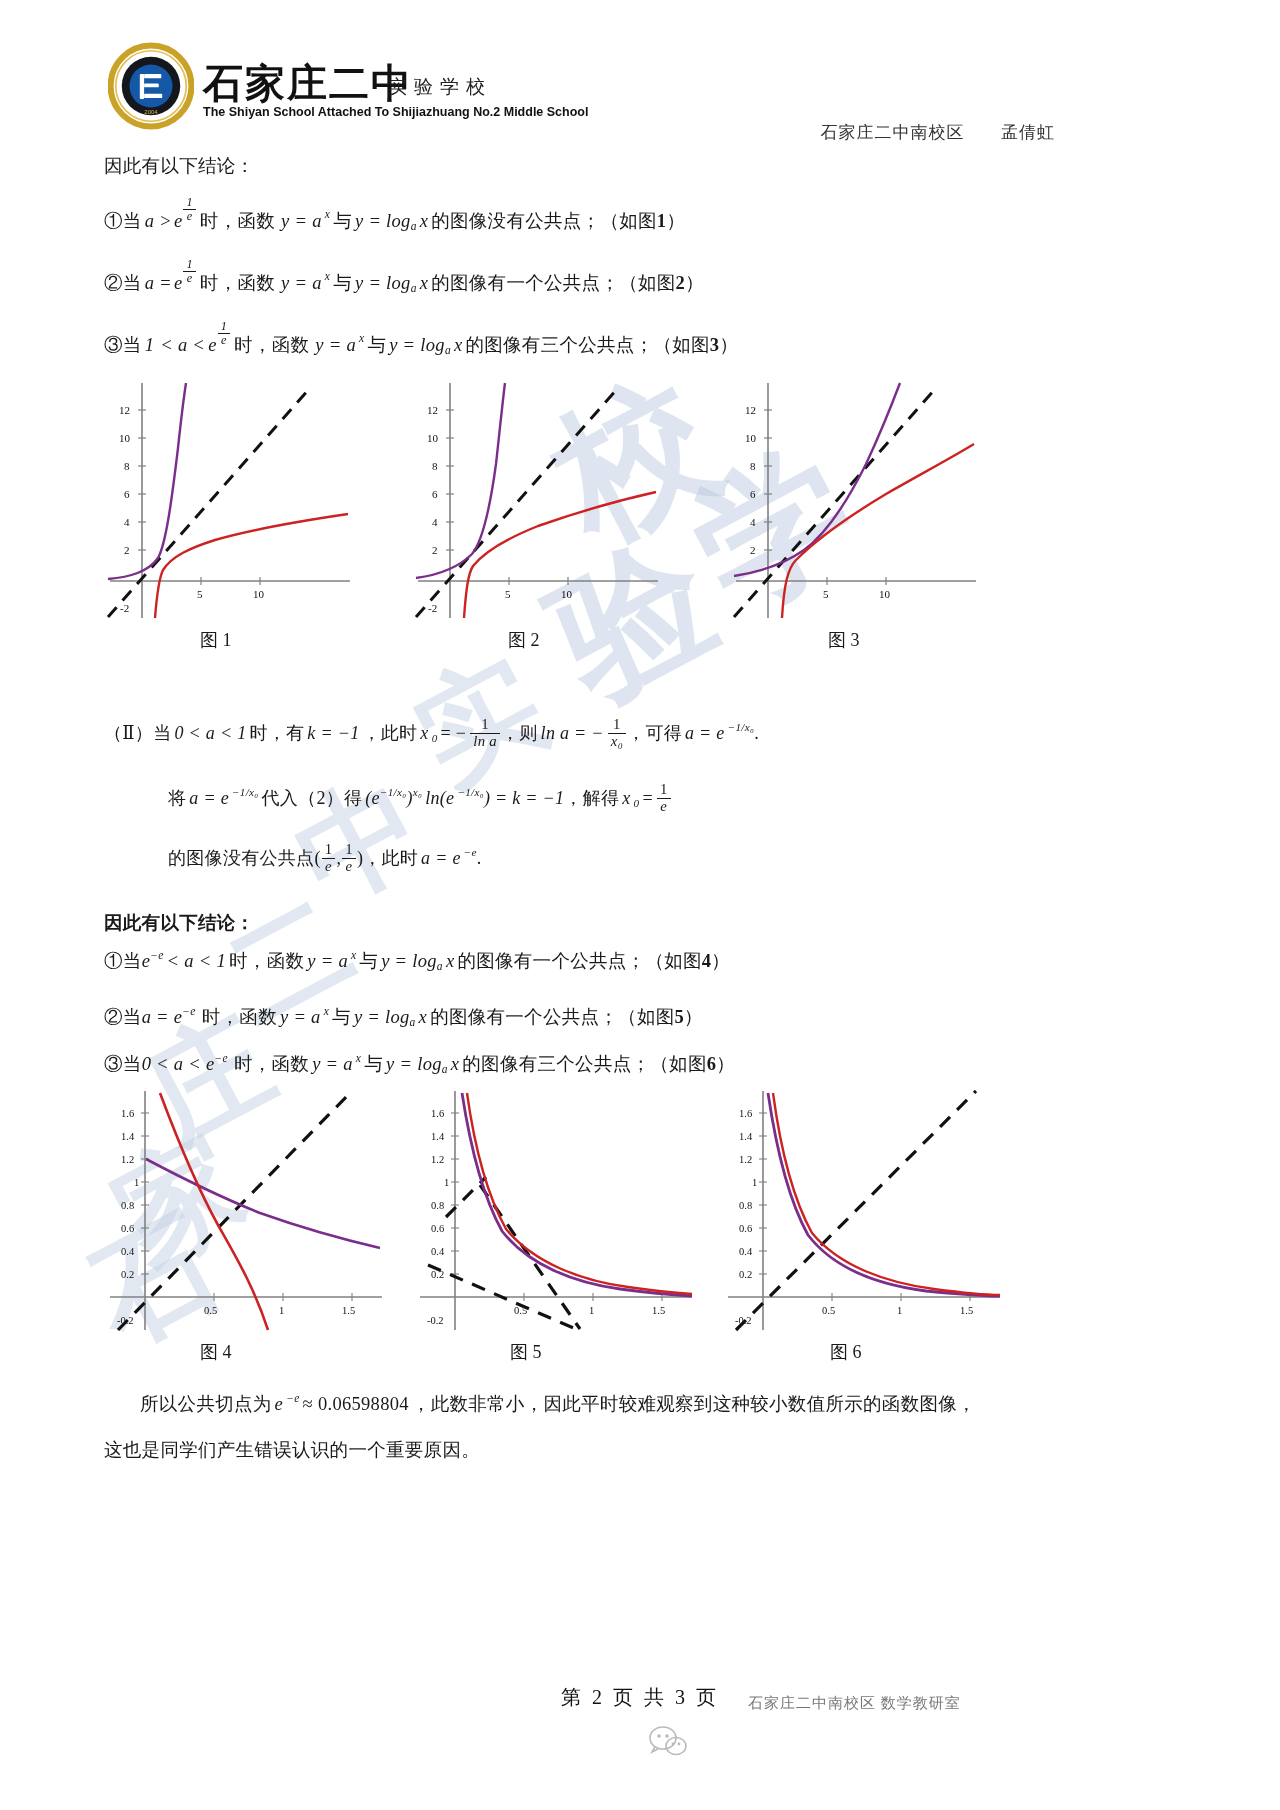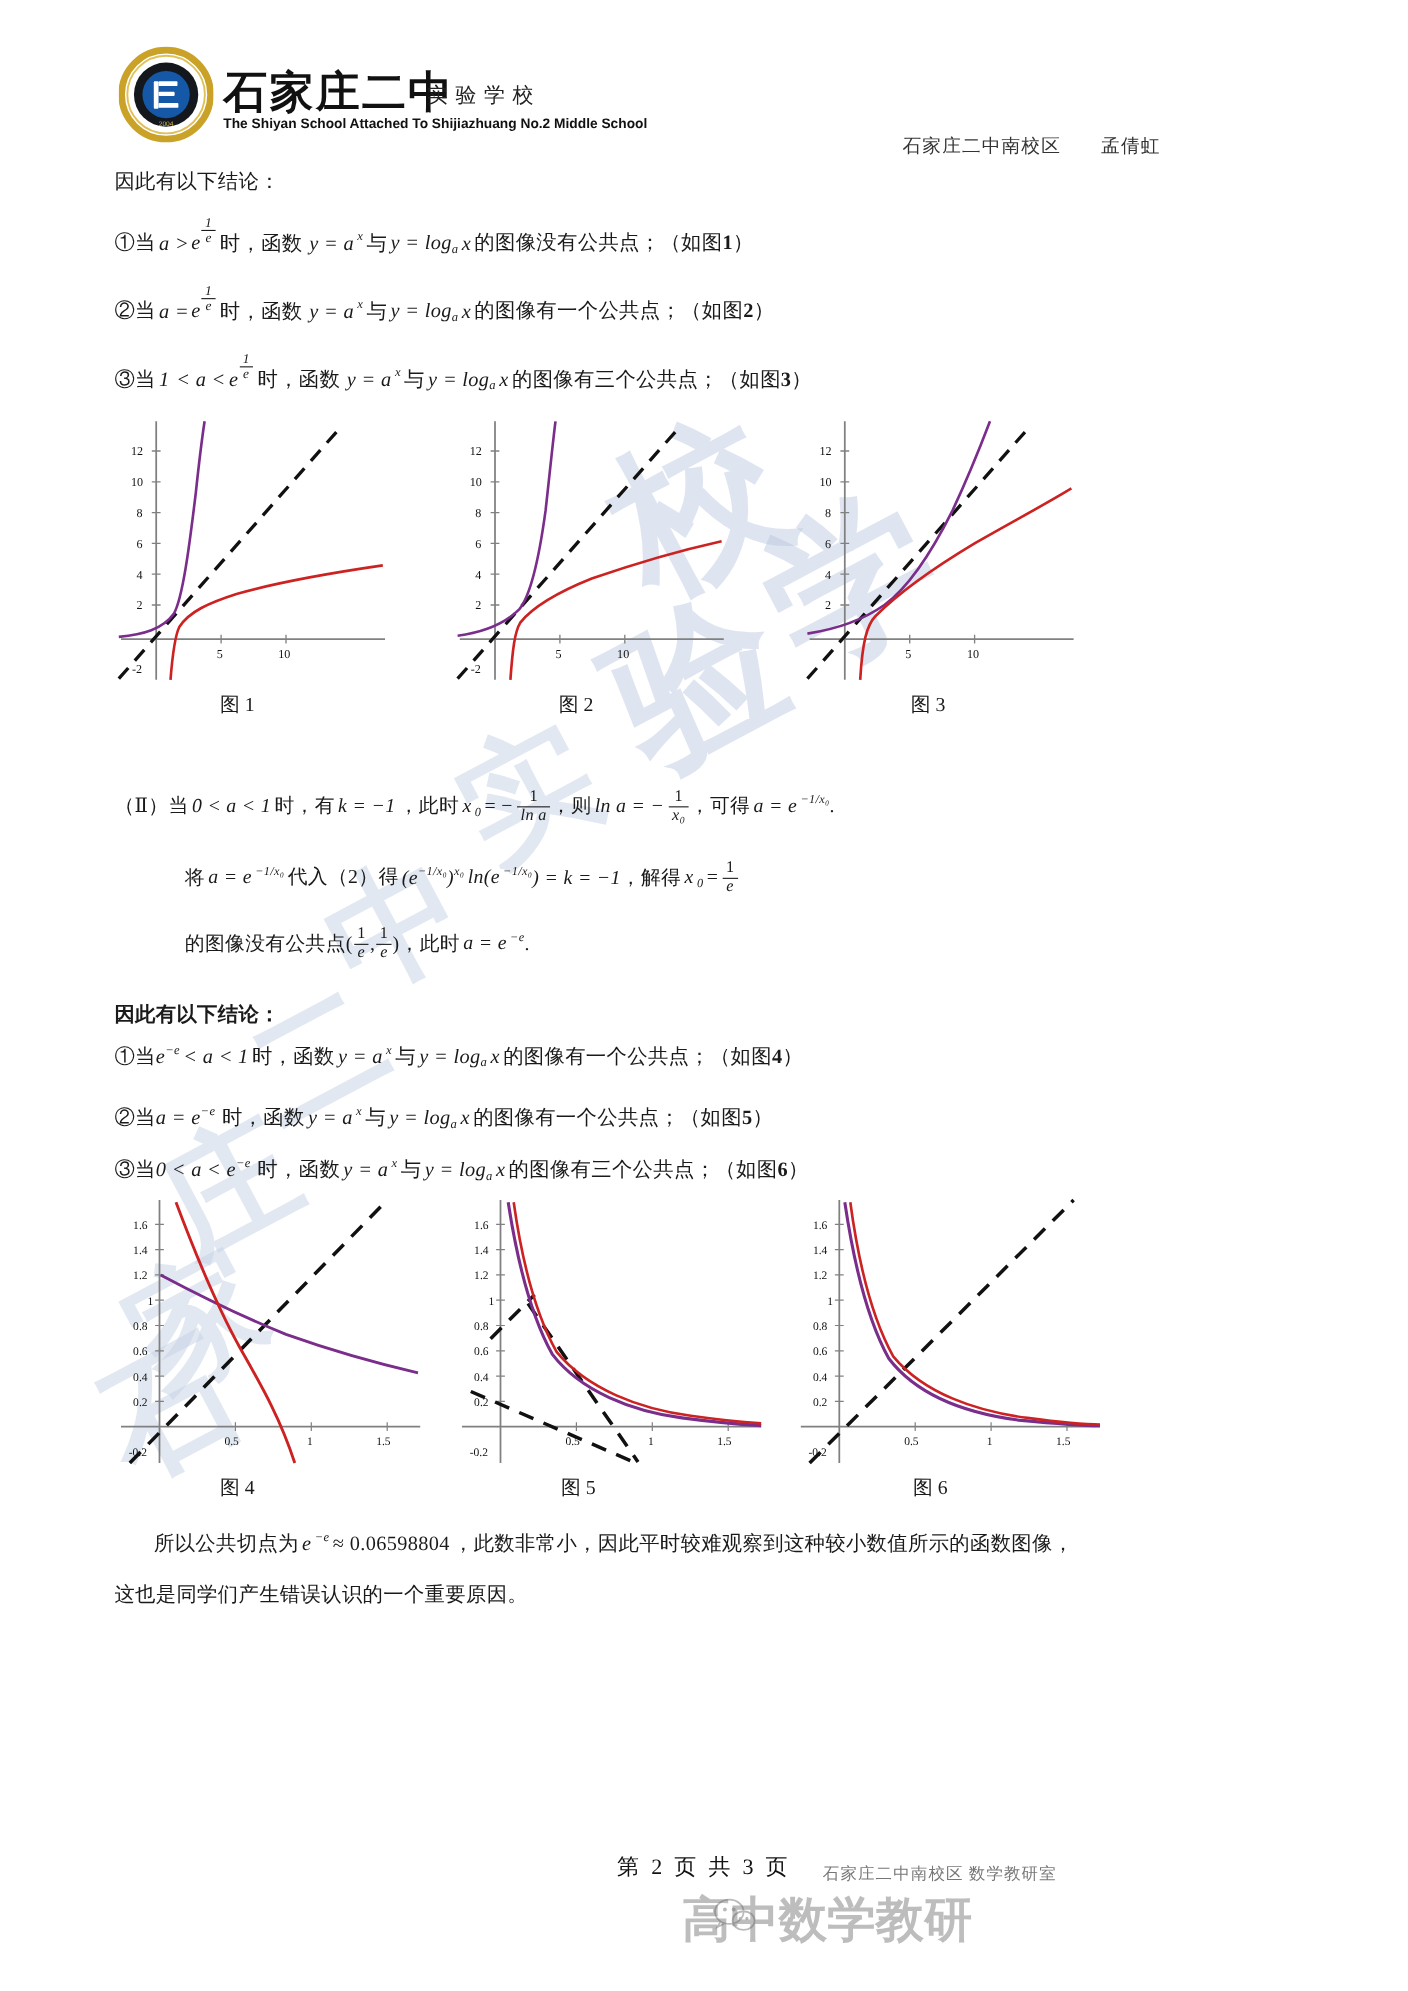--- a/index.html
+++ b/index.html
@@ -390,15 +390,14 @@
 
   <svg class="wx" viewBox="0 0 40 34">
     <ellipse cx="15" cy="13" rx="13" ry="11" fill="none" stroke="#777" stroke-width="1.6"></ellipse>
     <circle cx="11" cy="11" r="1.8" fill="#777"></circle>
       <circle cx="19" cy="11" r="1.8" fill="#777"></circle>
     <path d="M7 22 L4 27 L10 24" fill="none" stroke="#777" stroke-width="1.6"></path>
     <ellipse cx="28" cy="21" rx="10" ry="8.5" fill="none" stroke="#777" stroke-width="1.6"></ellipse>
     <circle cx="25" cy="19" r="1.4" fill="#777"></circle>
       <circle cx="31" cy="19" r="1.4" fill="#777"></circle>
   </svg>
-  <div class="zhihu">高中数学教研</div>
 
 </div>
 
 </body></html>

